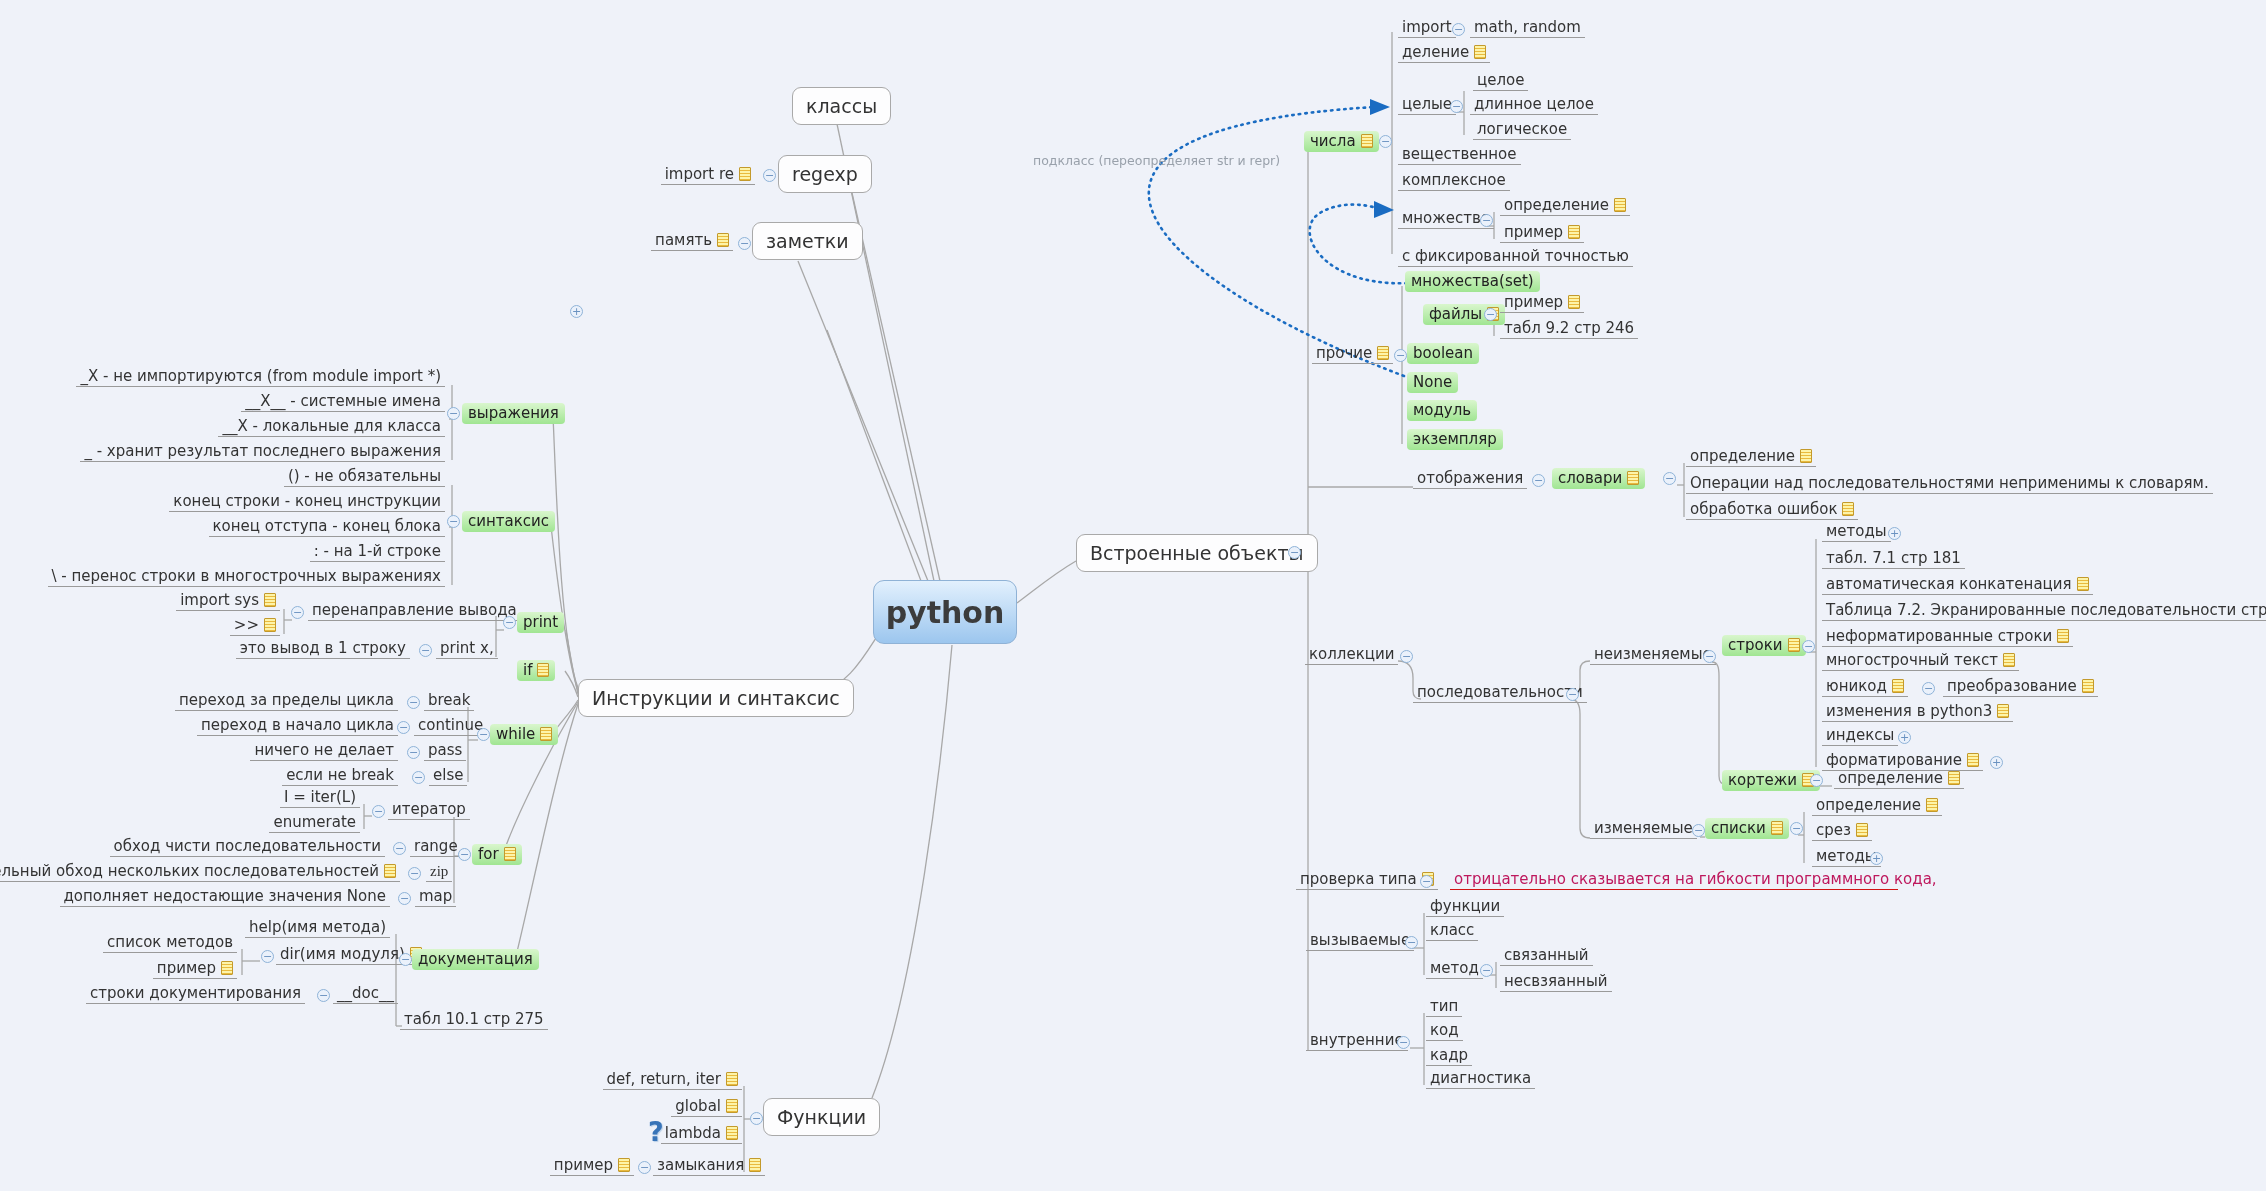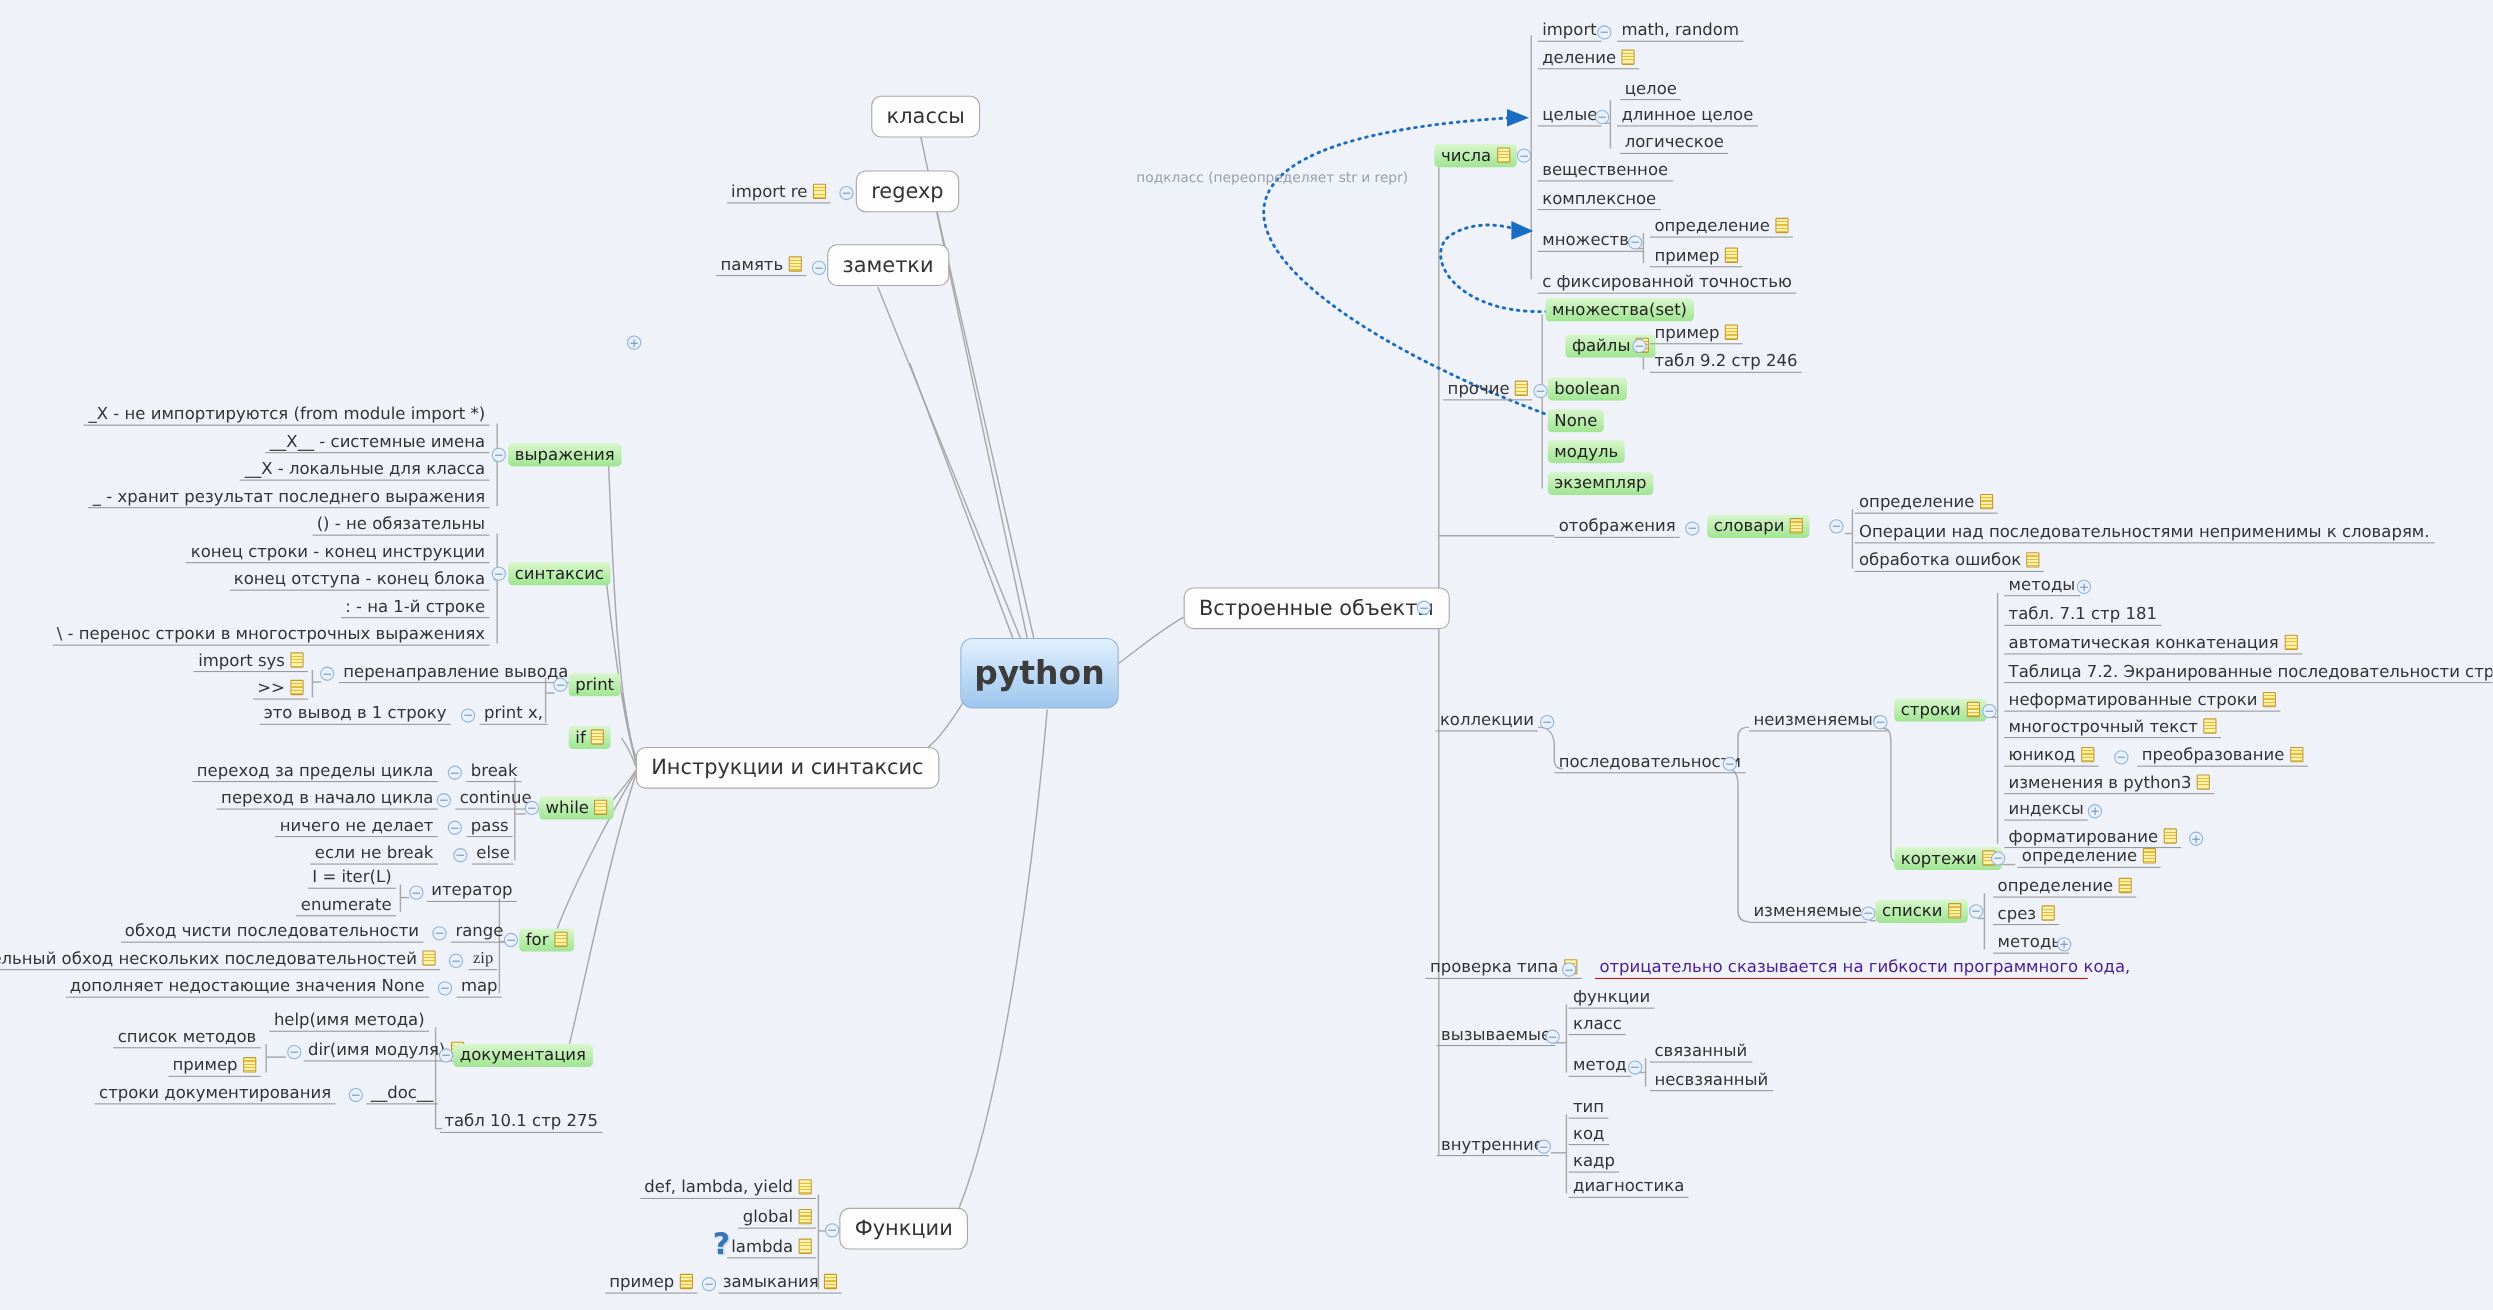--- a/index.html
+++ b/index.html
@@ -15,21 +15,21 @@
   .rootbox{position:absolute;left:873px;top:580px;width:142px;height:62px;
        background:linear-gradient(180deg,#e2f0fd,#9cc6ee);border:1.4px solid #8fb2d6;border-radius:11px;
        font-size:30px;font-weight:bold;color:#3c3c3c;display:flex;align-items:center;justify-content:center;}
   .minus,.plus{position:absolute;width:13px;height:13px;border-radius:50%;background:#eaf1fb;
        border:1px solid #8fb3d8;color:#6a92c0;font-size:11px;line-height:12px;text-align:center;box-sizing:border-box;}
   .minus::before{content:"−";} .plus::before{content:"+";}
   .note{display:inline-block;width:12px;height:14px;margin-left:5px;vertical-align:-2px;border-radius:1px;
        border:1px solid #c39a2c;box-sizing:border-box;
        background:repeating-linear-gradient(180deg,#fdf4a9 0px,#fdf4a9 2px,#e9ba3e 2px,#e9ba3e 3px);}
   .graylbl{position:absolute;font-size:12.5px;color:#99a1ab;white-space:nowrap;}
-  .red{color:#4c1d95;border-bottom-color:#d01414;}
+  .red{color:#be185d;border-bottom-color:#d01414;}
   .qicon{position:absolute;font-size:27px;font-weight:bold;color:#3874b8;text-shadow:1px 1px 1px #b8cfe8;}
   .qicon::before{content:"?";}
 </style>
 </head>
 <body>
 
 <div id="canvas">
 
 <svg id="wires" width="2266" height="1191">
   <g stroke="#a8a8a8" stroke-width="1.3" fill="none">
@@ -185,21 +185,21 @@
 <div class="leaf" style="right:2029px;top:960px;"><span>пример</span><span class="note"></span></div>
 <span class="minus" style="left:261px;top:950px;"></span>
 <div class="leaf" style="left:276px;top:946px;"><span>dir(имя модуля)</span><span class="note"></span></div>
 <div class="leaf" style="right:1961px;top:985px;">строки документирования</div>
 <span class="minus" style="left:317px;top:989px;"></span>
 <div class="leaf" style="left:333px;top:985px;">__doc__</div>
 <div class="leaf" style="left:400px;top:1011px;">табл 10.1 стр 275</div>
 <span class="minus" style="left:399px;top:953px;"></span>
 <div class="pill" style="left:412px;top:949px;">документация</div>
 
-<div class="leaf" style="right:1524px;top:1071px;"><span>def, lambda, yield</span><span class="note"></span></div>
+<div class="leaf" style="right:1524px;top:1071px;"><span>def, return, iter</span><span class="note"></span></div>
 <div class="leaf" style="right:1524px;top:1098px;"><span>global</span><span class="note"></span></div>
 <span class="qicon" style="left:648px;top:1116px;"></span>
 <div class="leaf" style="right:1524px;top:1125px;"><span>lambda</span><span class="note"></span></div>
 <div class="leaf" style="right:1632px;top:1157px;"><span>пример</span><span class="note"></span></div>
 <span class="minus" style="left:638px;top:1161px;"></span>
 <div class="leaf" style="left:653px;top:1157px;text-align:center;"><span>замыкания</span><span class="note"></span></div>
 <span class="minus" style="left:750px;top:1112px;"></span>
 <div class="box" style="left:763px;top:1098px;">Функции</div>
 
 <div class="graylbl" style="left:1033px;top:153px;">подкласс (переопределяет str и repr)</div>

